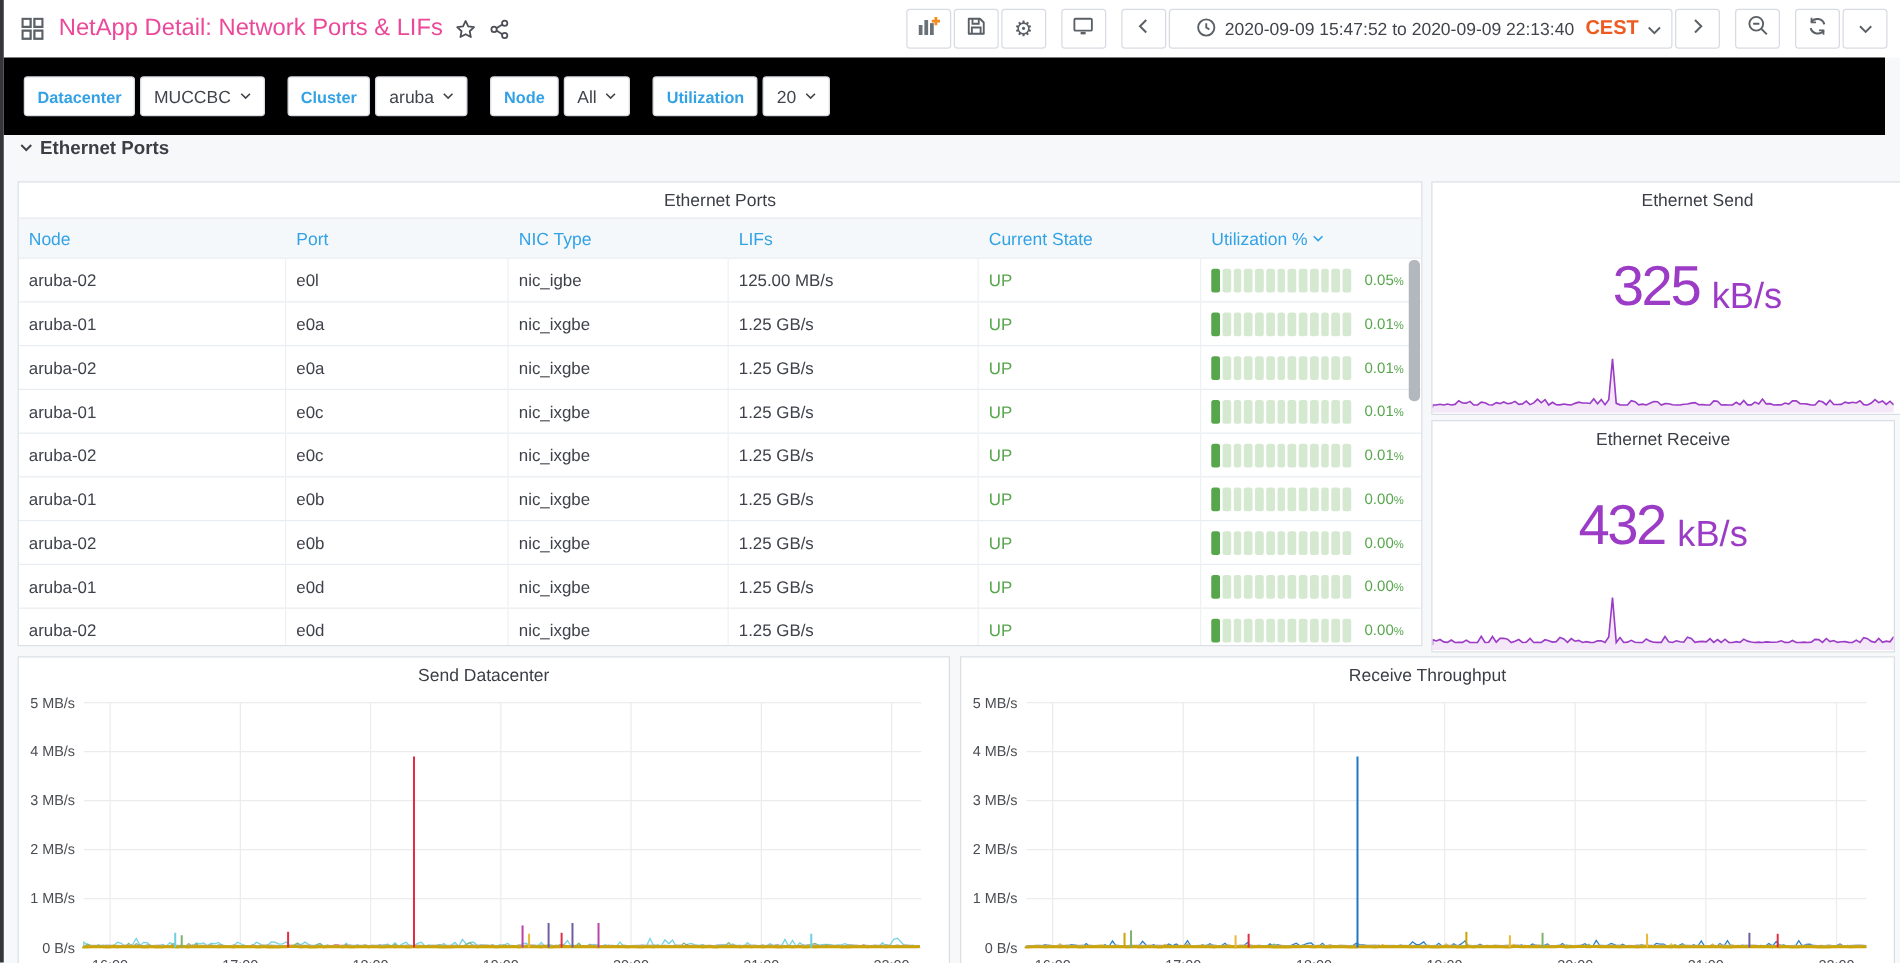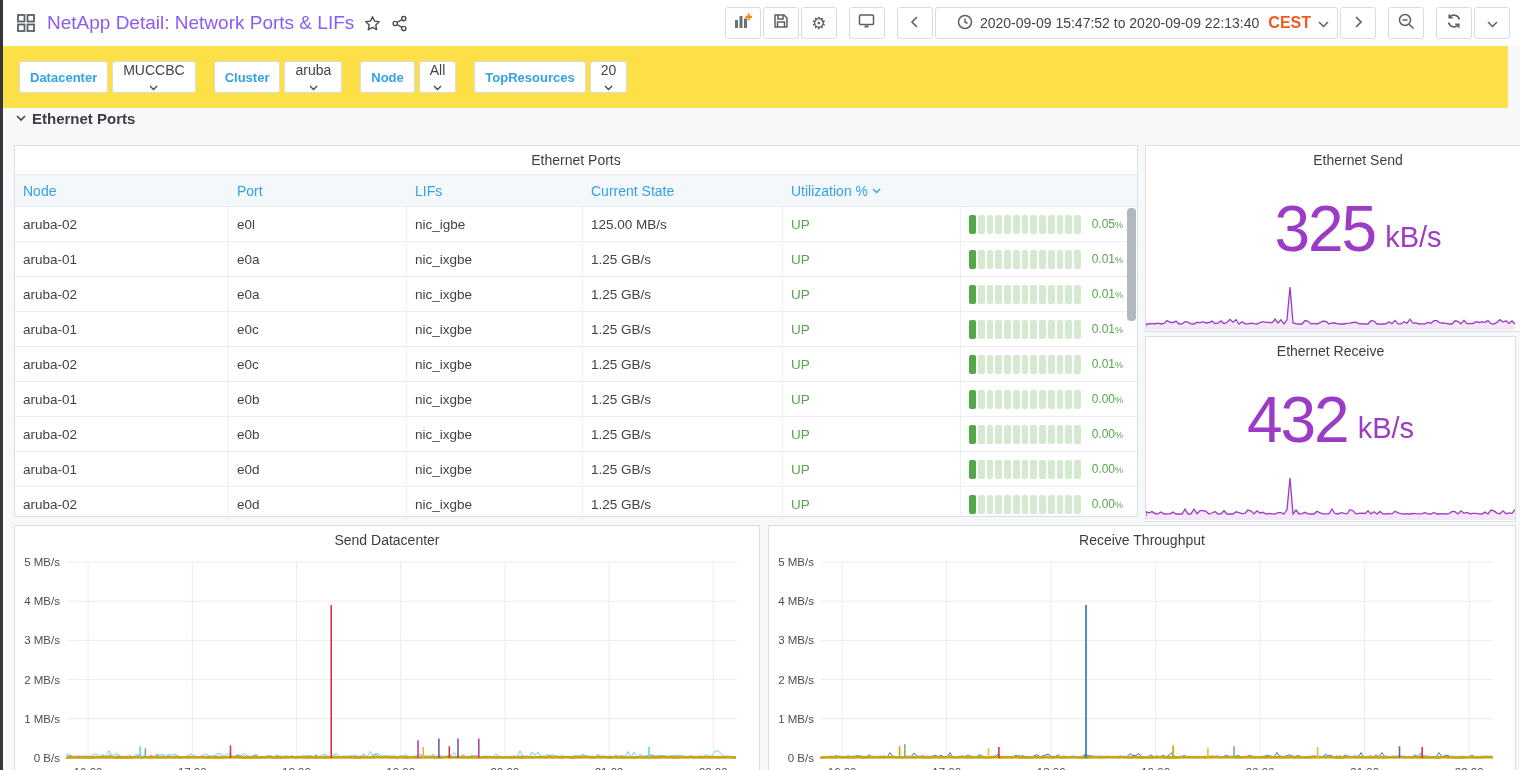--- a/index.html
+++ b/index.html
@@ -4,38 +4,38 @@
 <style>
   * { margin:0; padding:0; box-sizing:border-box; }
   html,body { width:1520px; height:770px; overflow:hidden;
     font-family:"Liberation Sans", sans-serif; background:#f7f8fa; color:#41444b; }
   .sidebar-edge { position:absolute; left:0; top:0; width:3px; height:770px; background:#343639; z-index:50; }
 
   
   .navbar { position:absolute; left:3px; top:0; right:0; height:46px; background:#ffffff;
     display:flex; align-items:center; padding:0 10px 0 14px; }
   .nav-left { display:flex; align-items:center; gap:10px; }
-  .nav-title { font-size:19px; font-weight:500; color:#8b5cf6; margin-left:2px; white-space:nowrap;text-align:center; }
+  .nav-title { font-size:19px; font-weight:500; color:#ec4899; margin-left:2px; white-space:nowrap;text-align:center; }
   .icon-btn { display:flex; align-items:center; justify-content:center; color:#5a6066; cursor:pointer; }
   .nav-right { margin-left:auto; display:flex; align-items:center; gap:12px; }
   .btn-group { display:flex; gap:2px; }
   .tb-btn { height:32px; min-width:36px; background:#fff; border:1px solid #d8dbe2; border-radius:3px;
     display:flex; align-items:center; justify-content:center; color:#5a6066; cursor:pointer; padding:0 8px; }
   .time-btn { gap:7px; font-size:14px; color:#41444b; white-space:nowrap;padding-left:21px; }
   .tz { color:#ee5b21; font-size:16px; font-weight:700; margin-left:2px; }
   .gear-glyph { font-size:17px; line-height:1; }
 
   
-  .submenu { position:absolute; left:3px; top:46px; right:12px; height:62px; background:#fde047;
+  .submenu { position:absolute; left:3px; top:46px; right:12px; height:62px; background:#000000;
     display:flex; align-items:center; padding:0 16px; gap:18px; }
   .filter { display:flex; gap:4px; }
   .filter-label { height:32px; display:flex; align-items:center; padding:0 10px; border:1px solid #d8dbe2;
     border-radius:3px; background:#fff; color:#33a2e5; font-size:13px; font-weight:700; cursor:pointer; }
   .filter-value { height:32px; display:flex; align-items:center; gap:7px; padding:0 10px; border:1px solid #d8dbe2;
-    border-radius:3px; background:#fff; color:#41444b; font-size:14px; cursor:pointer;flex-direction:column; }
+    border-radius:3px; background:#fff; color:#41444b; font-size:14px; cursor:pointer; }
 
   
   .section-row { position:absolute; left:16px; top:110px; display:flex; align-items:center; gap:6px; cursor:pointer; }
   .section-title { font-size:15px; font-weight:700; color:#3b3e45; }
 
   
   .panel { position:absolute; background:#fff; border:1px solid #dadfe5; overflow:hidden; }
   .panel-title { height:28px; display:flex; align-items:center; justify-content:center;
     font-size:14px; font-weight:500; color:#3b3e45; cursor:pointer; }
 
@@ -53,21 +53,21 @@
   .gauge span { flex:1; border-radius:2px; background:#d5e9d1; }
   .gauge span.lit { background:#56a64b; }
   .util-val { margin-left:auto; color:#56a64b; font-size:12px; padding-right:6px; }
   .util-val .pct { font-size:9px; }
   .tbl-scrollbar { position:absolute; right:1px; top:62px; width:9px; height:113px;
     background:#b3b8be; border-radius:4px; cursor:pointer; }
 
   
   .stat-panel { display:flex; flex-direction:column; }
   .stat-value-row { flex:1; display:flex; align-items:center; justify-content:center; color:#9c3cc6; }
-  .stat-big { font-size:64px; font-weight:500; letter-spacing:-2px; line-height:1; }
+  .stat-big { font-size:45px; font-weight:500; letter-spacing:-2px; line-height:1; }
   .stat-unit { font-size:29px; font-weight:500; margin-left:10px; margin-top:18px; }
   .spark { display:block; }
 
   .chart-svg { display:block; }
 </style>
 </head>
 <body>
 
 <div class="sidebar-edge"></div>
 
@@ -219,21 +219,21 @@
   <div class="filter">
     <div class="filter-label">Node</div>
     <div class="filter-value">
       <span>All</span>
       <svg width="9" height="6" viewBox="0 0 9 6" fill="none" stroke="#41444b" stroke-width="1.3">
           <path d="M1 1l3.5 3.5L8 1"></path>
         </svg>
     </div>
   </div>
   <div class="filter">
-    <div class="filter-label">TopResources</div>
+    <div class="filter-label">Utilization</div>
     <div class="filter-value">
       <span>20</span>
       <svg width="9" height="6" viewBox="0 0 9 6" fill="none" stroke="#41444b" stroke-width="1.3">
           <path d="M1 1l3.5 3.5L8 1"></path>
         </svg>
     </div>
   </div>
 </div>
 
 <div class="section-row">
@@ -244,20 +244,23 @@
 </div>
 
 <div class="panel" style="left:14px; top:145px; width:1124px; height:372px;">
   <div class="panel-title">Ethernet Ports</div>
   <div class="tbl-header">
     <div class="th">
         <span>Node</span>
       </div>
     <div class="th">
         <span>Port</span>
+      </div>
+    <div class="th">
+        <span>NIC Type</span>
       </div>
     <div class="th">
         <span>LIFs</span>
       </div>
     <div class="th">
         <span>Current State</span>
       </div>
     <div class="th">
       <span>Utilization %</span>
       <svg width="9" height="6" viewBox="0 0 9 6" fill="none" stroke="#33a2e5" stroke-width="1.3">

